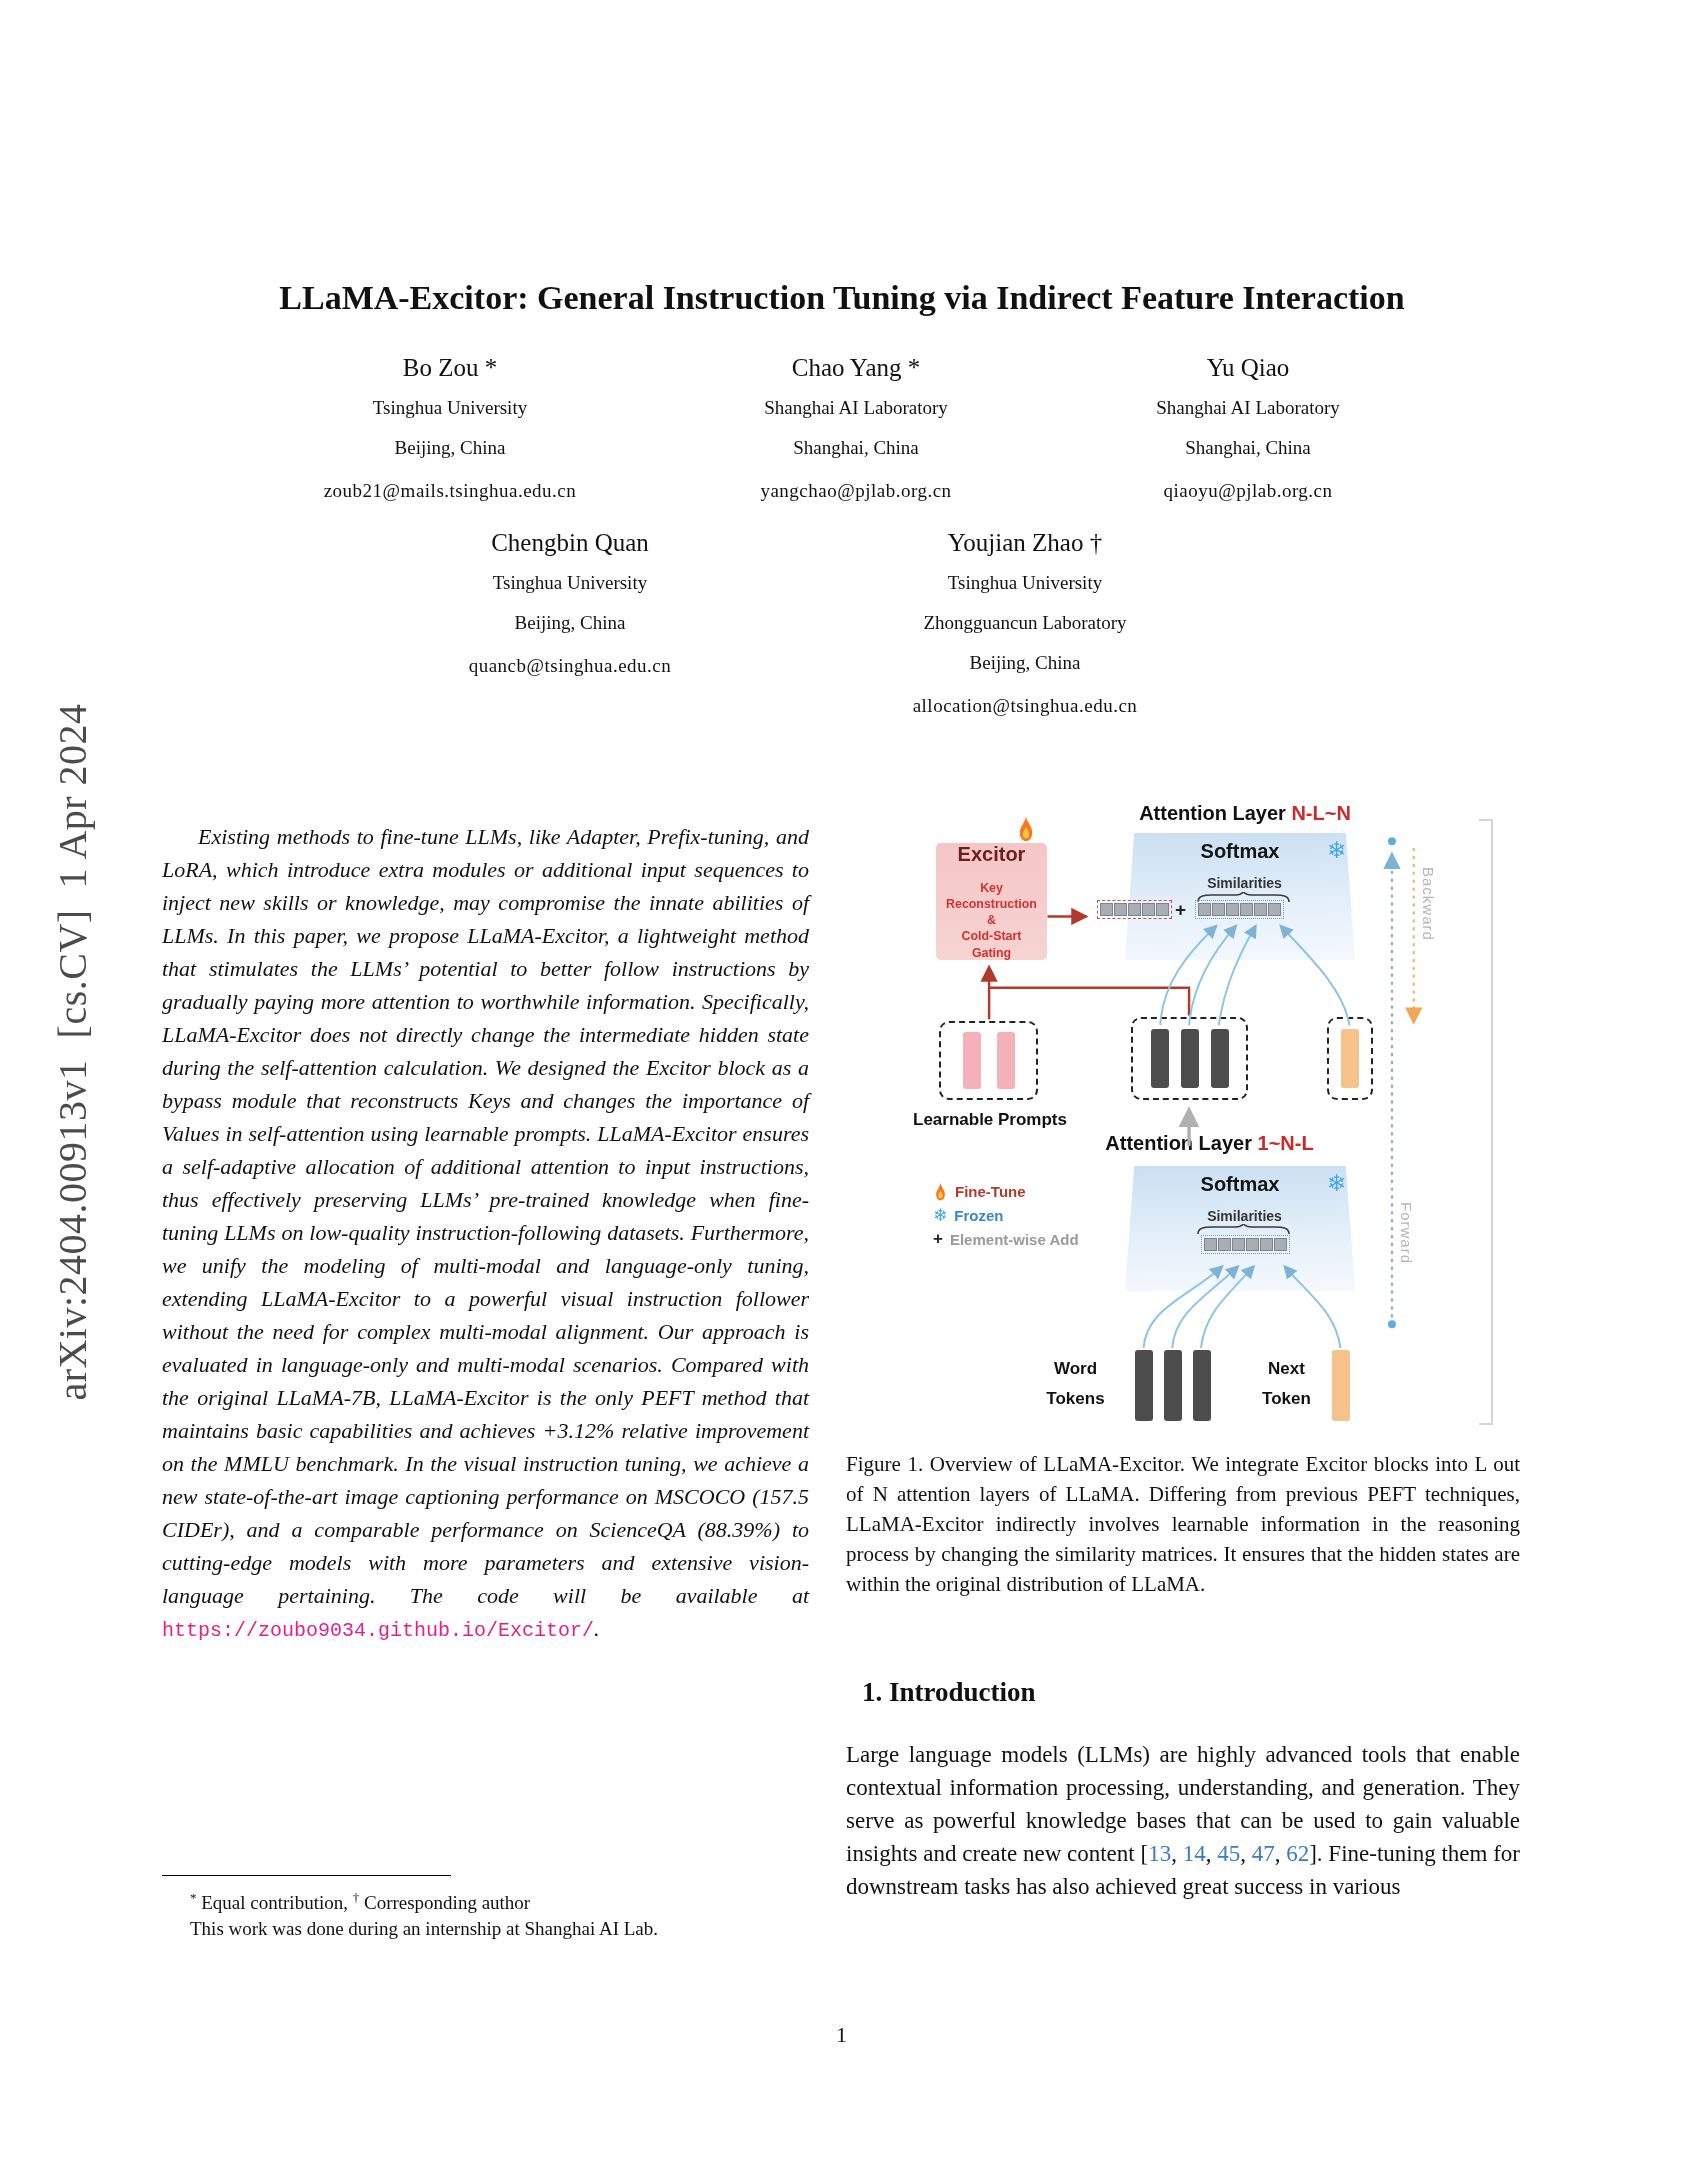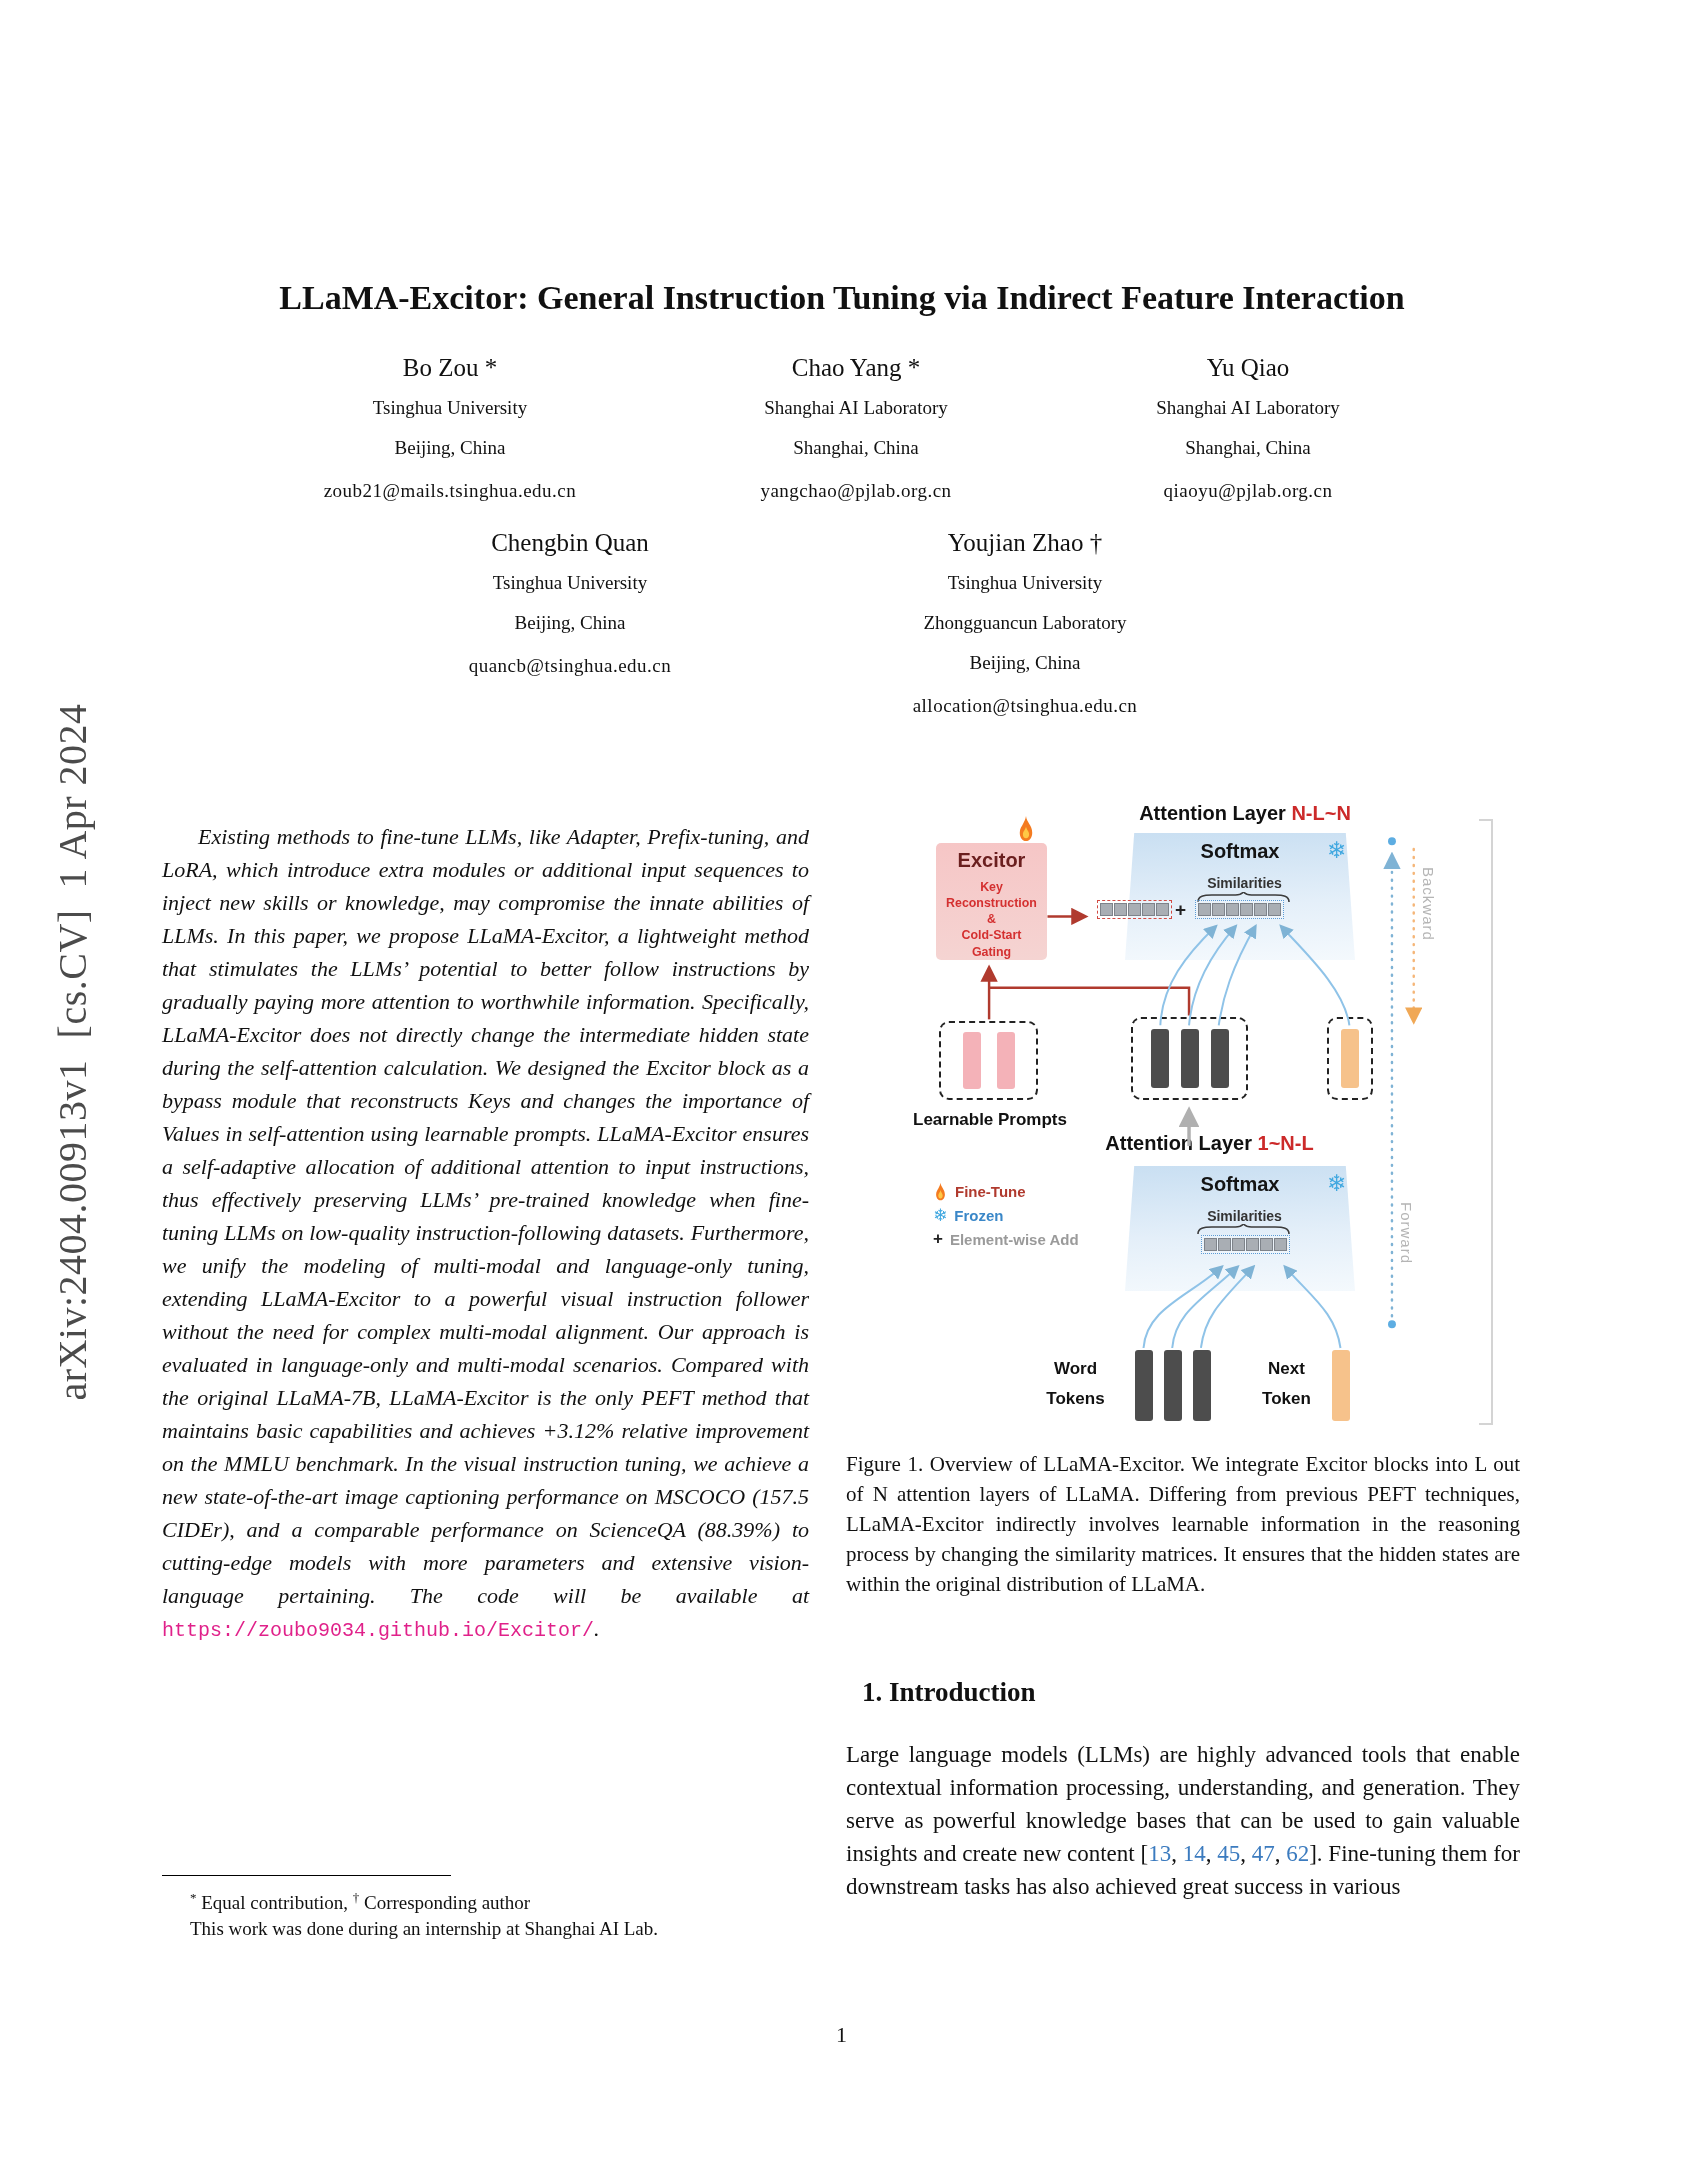--- a/index.html
+++ b/index.html
@@ -79,23 +79,23 @@
   .sq { width:13px; height:13px; background:#a9aeb4; border:1px solid #7e838a; }
   .sq-red-dashed { border:1.6px dashed #d24a43; }
   .sq-blue-dotted { border:1.6px dotted #5b9bd5; }
   .f-sqred { left:210px; top:138px; }
   .f-sqblue-top { left:308px; top:138px; }
   .f-sqblue-bottom { left:314px; top:473px; }
   .plus-sign { font-size:19px; font-weight:bold; color:#222; z-index:2; }
   .f-plus { left:288px; top:137px; }
 
   .excitor-box { left:49px; top:81px; width:111px; height:117px; border-radius:5px;
-    background:linear-gradient(180deg,#f6c6c6,#f5d4d2); z-index:2; text-align:center; padding-top:6px; }
+    background:linear-gradient(180deg,#f6c6c6,#f5d4d2); z-index:2; text-align:center; }
   .excitor-title { font-size:20px; font-weight:bold; color:#6b1f1f; }
-  .excitor-body { margin-top:7px; font-size:12.4px; font-weight:bold; color:#d43030;
+  .excitor-body { margin-top:14px; font-size:12.4px; font-weight:bold; color:#d43030;
     line-height:1.3; white-space:pre-line; }
   .f-flame-main { left:128px; top:53px; z-index:4; }
 
   .dashed-box { border:2.5px dashed #222; border-radius:10px; display:flex;
     align-items:center; justify-content:center; z-index:2; background:#fff; }
   .f-lp-box { left:52px; top:259px; width:99px; height:79px; gap:16px; }
   .f-mid-box { left:244px; top:255px; width:117px; height:83px; gap:12px; }
   .f-orange-box { left:440px; top:255px; width:46px; height:83px; }
   .bar { width:18px; border-radius:3px; }
   .bar-pink { background:#f4b2b8; height:57px; }

